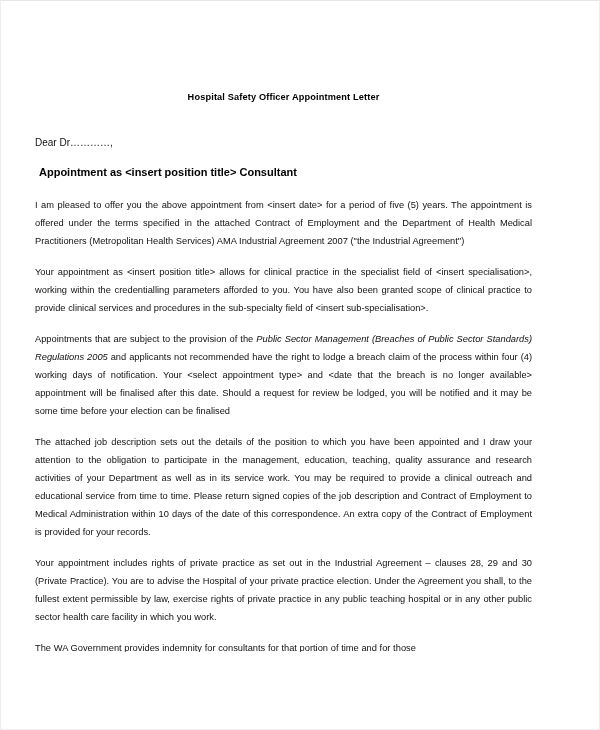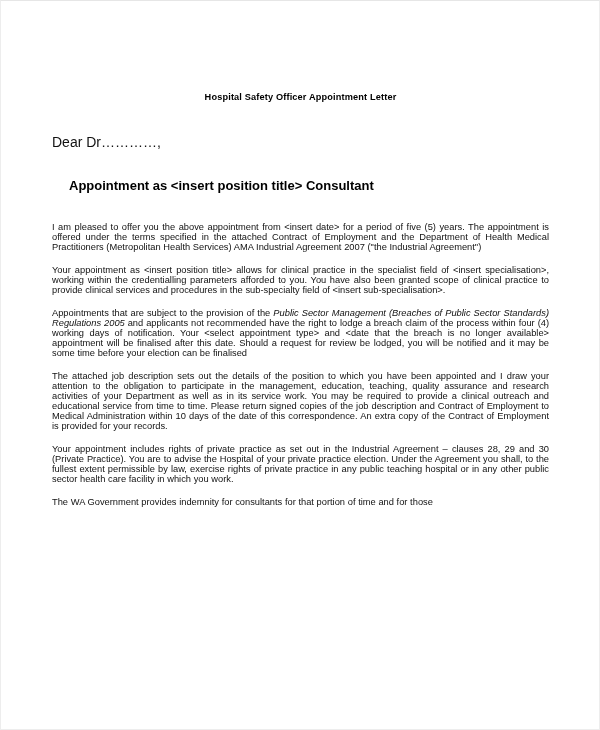--- a/index.html
+++ b/index.html
@@ -19,55 +19,55 @@
     box-sizing: border-box;
     width: 600px;
     height: 730px;
     background: #ffffff;
     border: 1px solid #ededed;
     border-top: 1px solid #e6e6e6;
     overflow: hidden;
   }
   .page-inner {
     position: absolute;
-    left: 51px;
+    left: 34px;
     top: 90px;
     width: 497px;
   }
   .doc-title {
     font-size: 9.2px;
     font-weight: bold;
     text-align: center;
     letter-spacing: 0.15px;
     line-height: 13px;
     margin: 0 0 0 0;
     color: #000000;
   }
   .spacer-title {
     height: 32px;
   }
   .salutation {
-    font-size: 14px;
+    font-size: 10px;
     line-height: 13px;
     margin: 0;
     color: #111111;
   }
   .spacer-sm {
     height: 13px;
   }
   .subheading {
-    font-size: 13px;
+    font-size: 11px;
     font-weight: bold;
     line-height: 13px;
-    margin: 17px;
+    margin: 4px;
     color: #000000;
   }
   p.body-par {
     font-size: 9.3px;
-    line-height: 10px;
+    line-height: 18px;
     text-align: justify;
     text-justify: inter-word;
     margin: 0 0 13px 0;
     color: #111111;
     word-spacing: 0.1px;
   }
   p.body-par:last-child {
     margin-bottom: 8px;
   }
   .ital {

